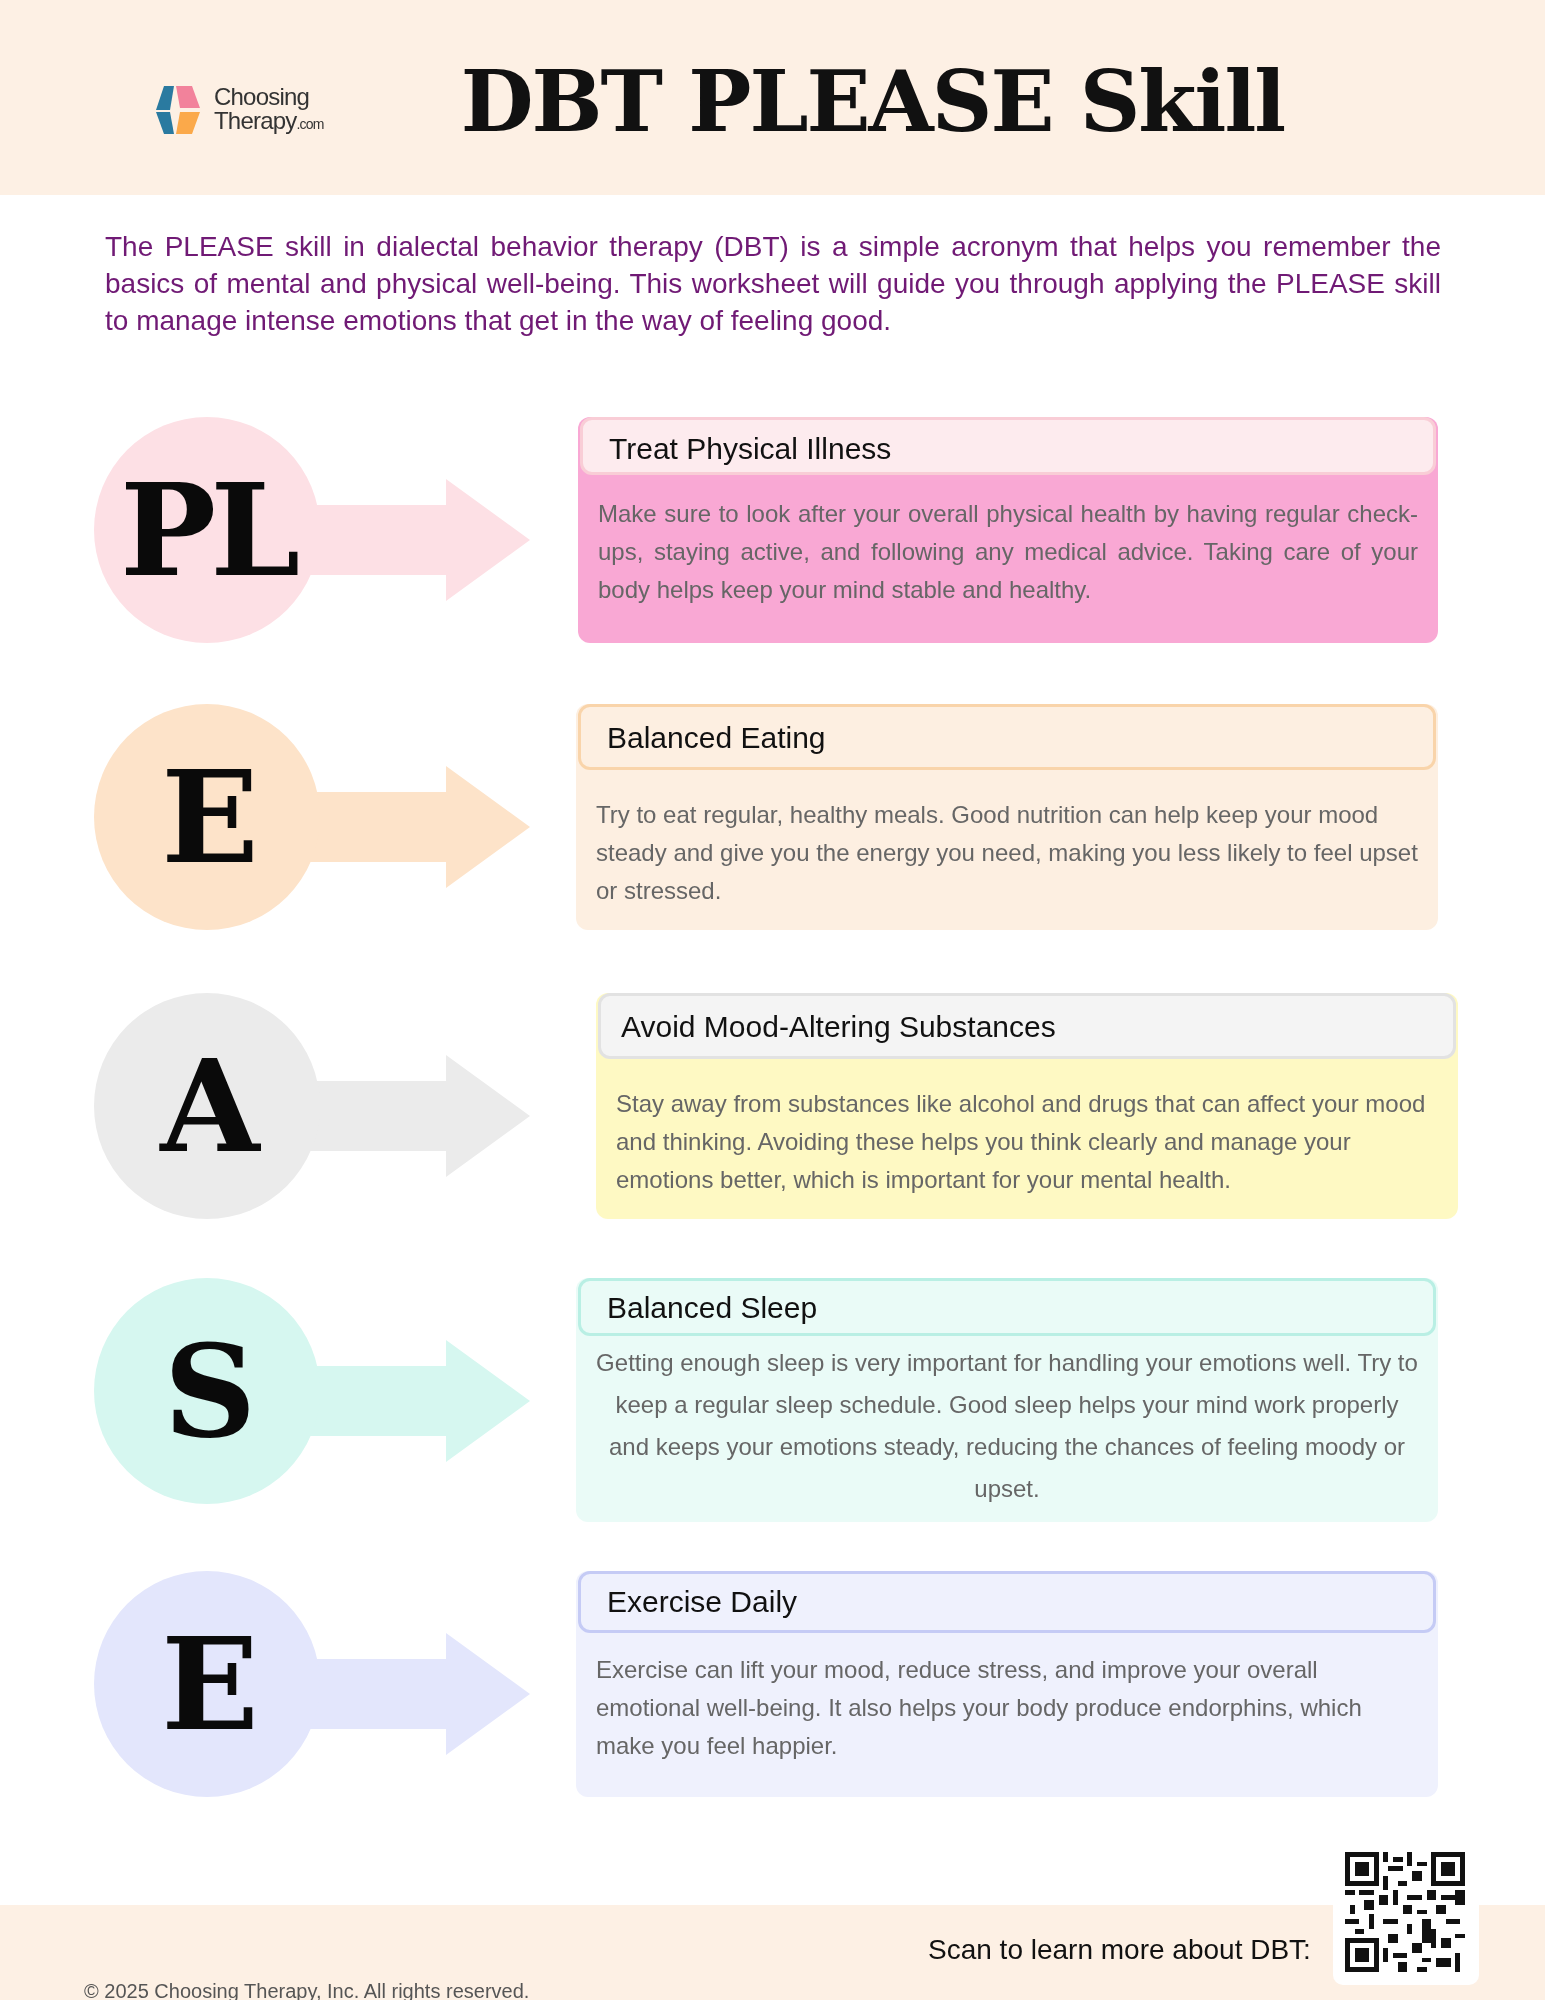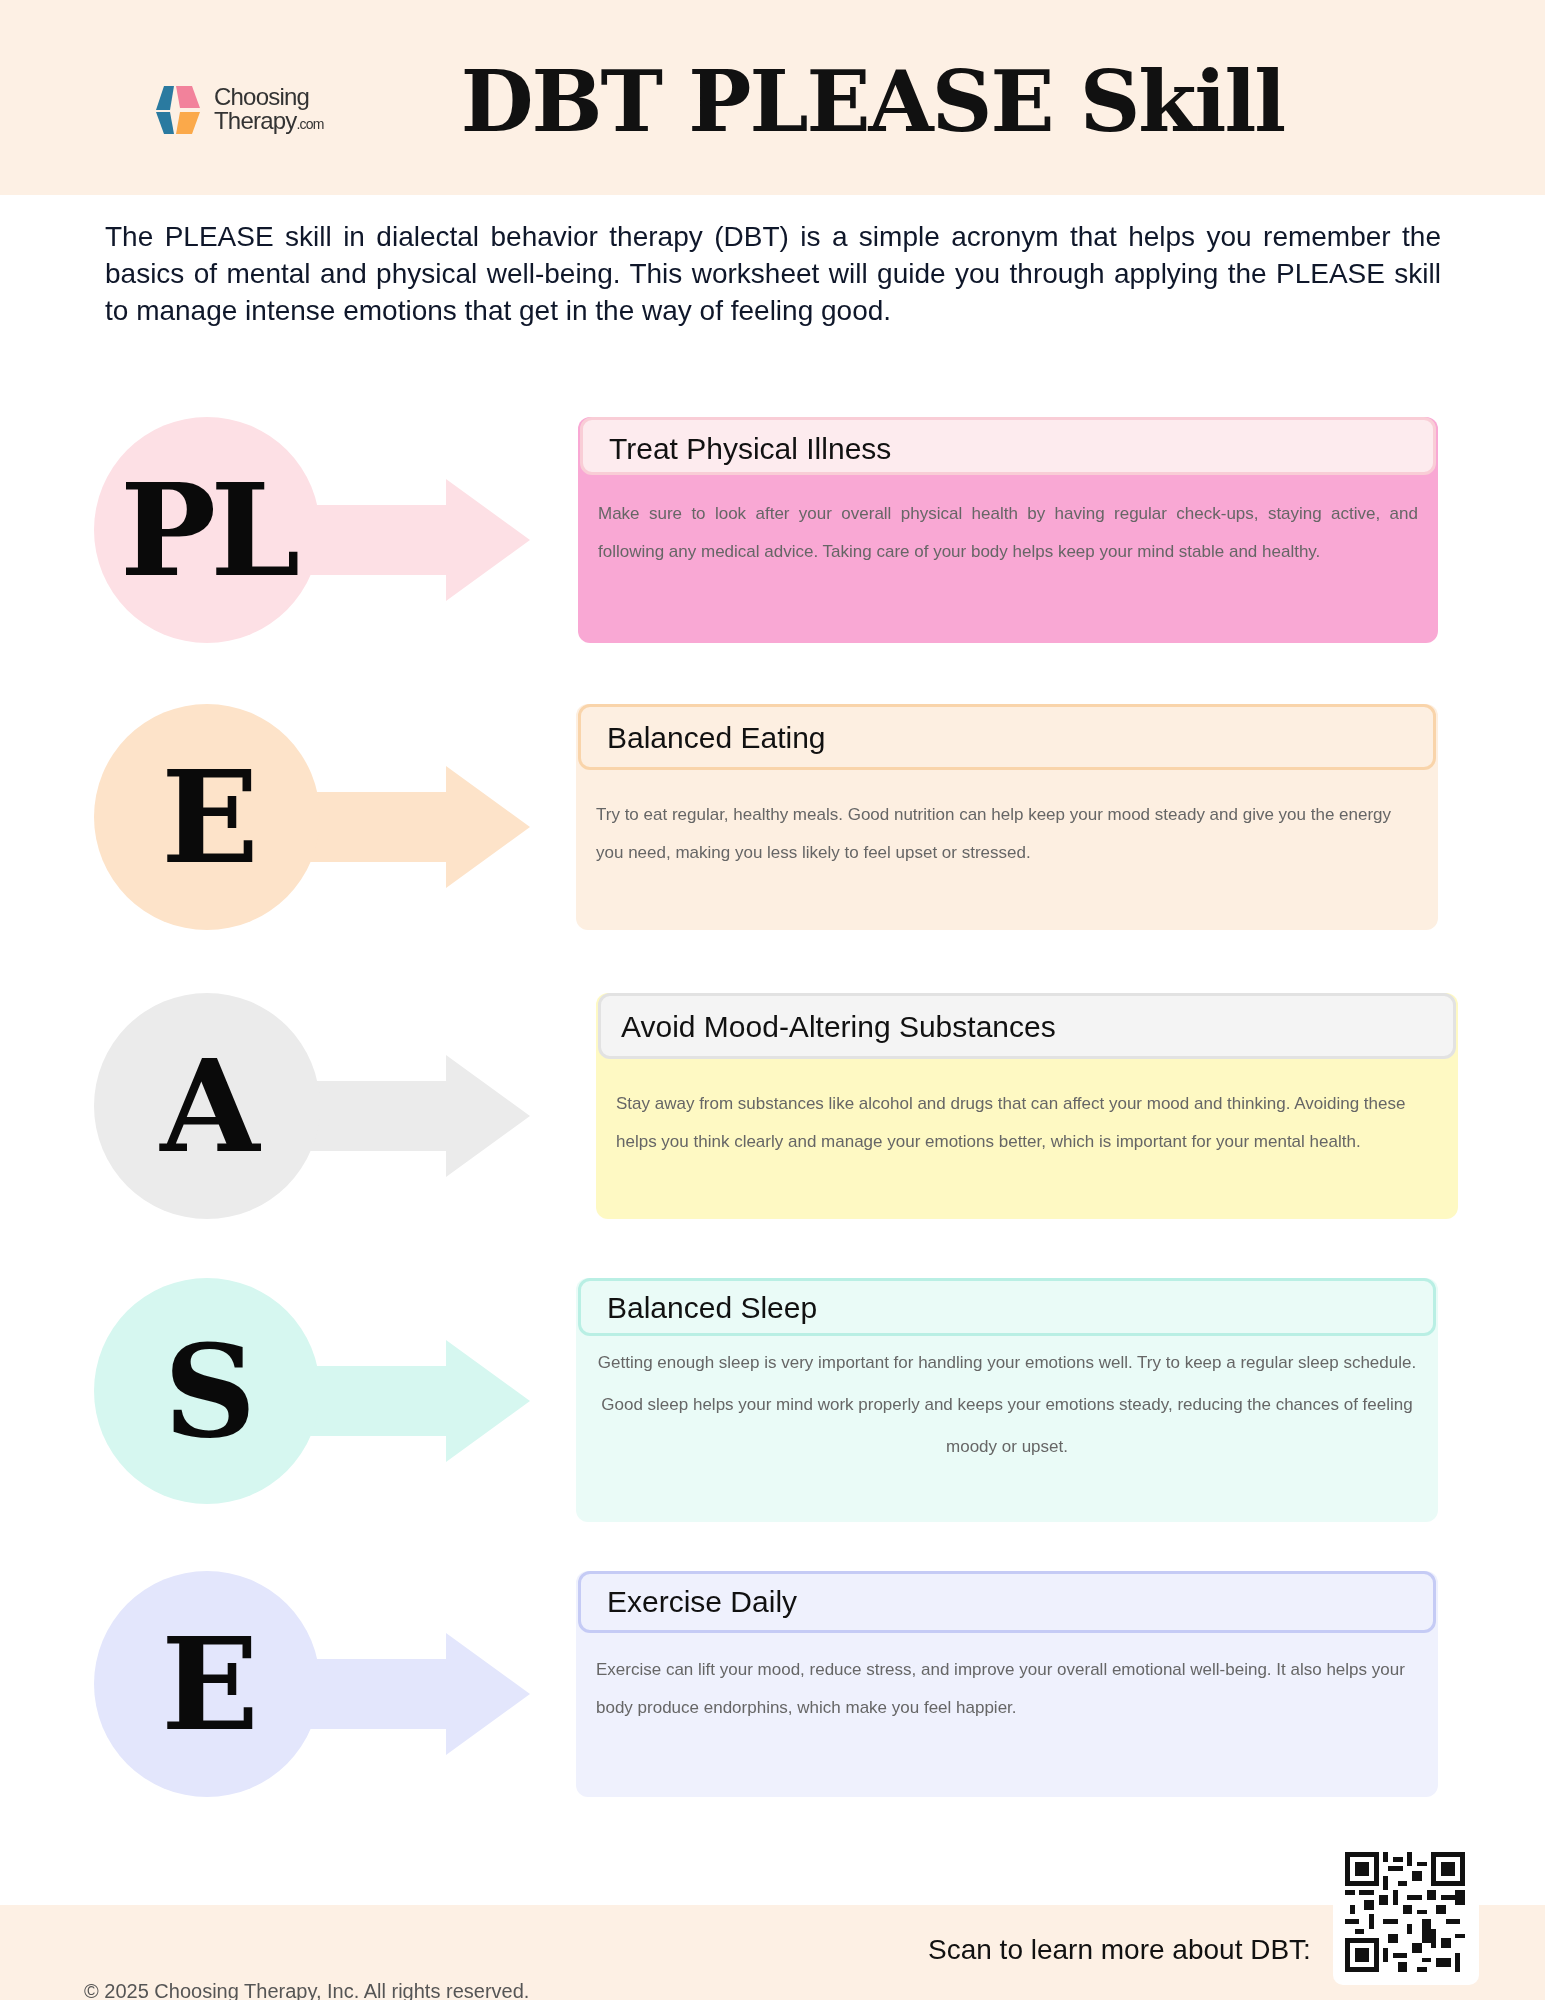--- a/index.html
+++ b/index.html
@@ -3,28 +3,28 @@
 <meta charset="utf-8">
 <style>
   html, body { margin:0; padding:0; }
   body { width:1545px; height:2000px; position:relative; background:#ffffff; font-family:"Liberation Sans", sans-serif; overflow:hidden; }
   .header { position:absolute; left:0; top:0; width:1545px; height:195px; background:#fdf0e4; }
   .logo { position:absolute; left:154px; top:84px; display:flex; align-items:center; }
   .logo-mark { width:50px; height:52px; position:relative; }
   .logo-text { margin-left:10px; line-height:24px; color:#333; font-size:24px; font-family:"Liberation Sans", sans-serif; letter-spacing:-0.8px; }
   .logo-text .com { font-size:14px; }
   .title { position:absolute; left:0; width:1745px; top:52px; text-align:center; font-family:"DejaVu Serif", serif; font-weight:bold; font-size:84px; color:#111; letter-spacing:-2px; }
-  .intro { position:absolute; left:105px; top:218px; width:1336px; font-size:28px; line-height:37px; color:#0f172a; text-align:justify; font-family:"Liberation Sans", sans-serif; }
+  .intro { position:absolute; left:105px; top:228px; width:1336px; font-size:28px; line-height:37px; color:#701a75; text-align:justify; font-family:"Liberation Sans", sans-serif; }
   .row { position:absolute; left:0; width:1545px; height:230px; }
   .circle { position:absolute; left:94px; top:0; width:226px; height:226px; border-radius:50%; display:flex; align-items:center; justify-content:center; font-family:"DejaVu Serif", serif; font-weight:bold; font-size:128px; color:#0a0a0a; z-index:2; letter-spacing:-6px; }
   .arrow { position:absolute; left:300px; top:62px; width:230px; height:122px; z-index:1; }
   .card { position:absolute; left:578px; top:0; width:860px; height:226px; border-radius:12px; }
   .card-head { position:absolute; left:2px; top:0; right:2px; height:58px; border-radius:12px; border:3px solid; box-sizing:border-box; }
   .card-title { position:absolute; left:26px; top:12px; font-size:30px; color:#111; }
-  .card-body { position:absolute; left:20px; right:20px; top:78px; font-size:17px; line-height:38px; color:#666; text-align:justify; }
+  .card-body { position:absolute; left:20px; right:20px; top:78px; font-size:24px; line-height:38px; color:#666; text-align:justify; }
   .footer { position:absolute; left:0; top:1905px; width:1545px; height:95px; background:#fdf0e4; }
   .copyright { position:absolute; left:84px; top:1980px; font-size:20px; color:#555; }
   .scan { position:absolute; left:928px; top:1934px; font-size:28px; color:#111; }
   .qr-box { position:absolute; left:1333px; top:1840px; width:146px; height:145px; background:#fff; border-radius:10px; }
   .qr { position:absolute; left:12px; top:12px; width:120px; height:120px; }
 </style>
 </head>
 <body>
 
 <div class="header"></div>

